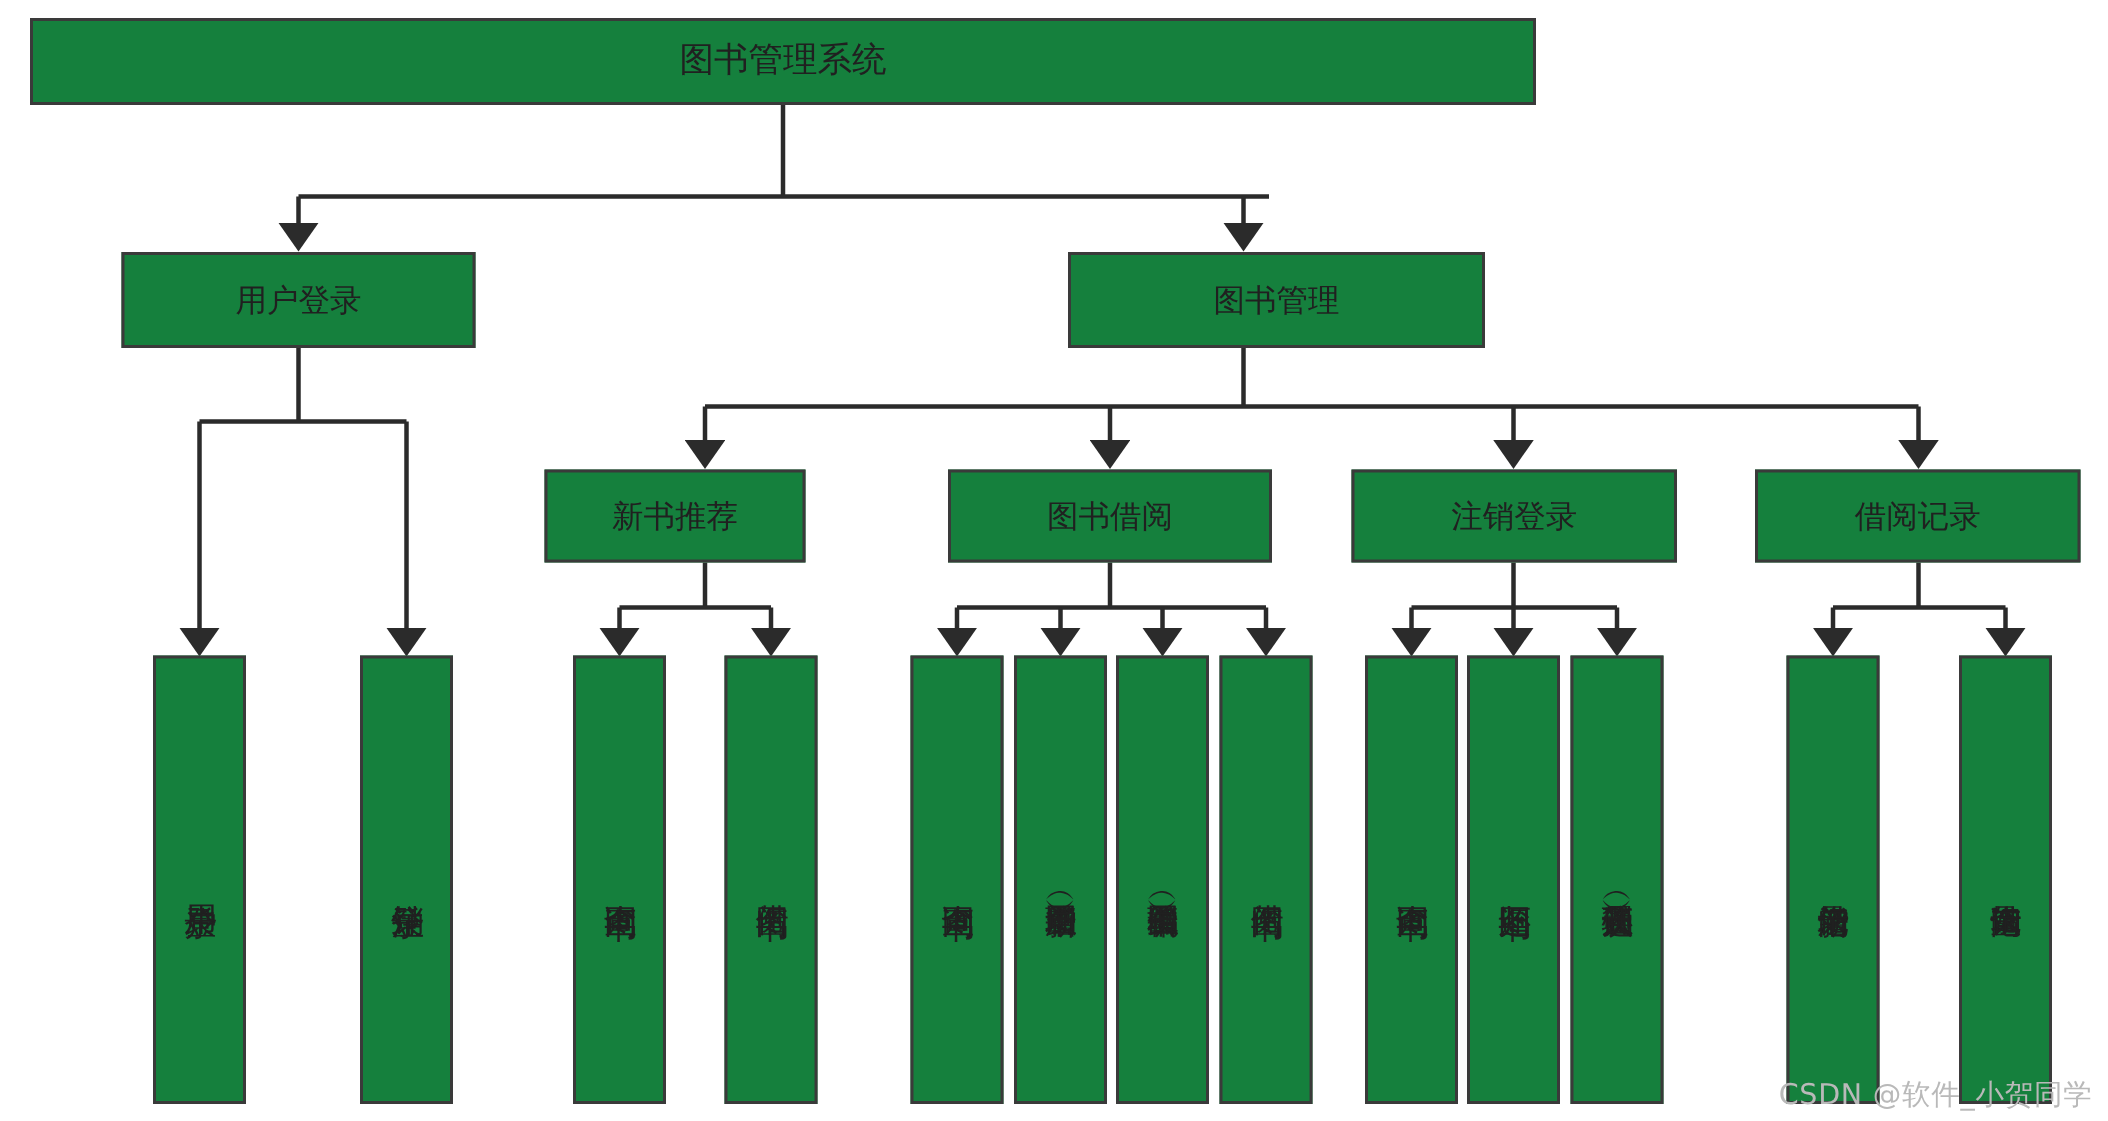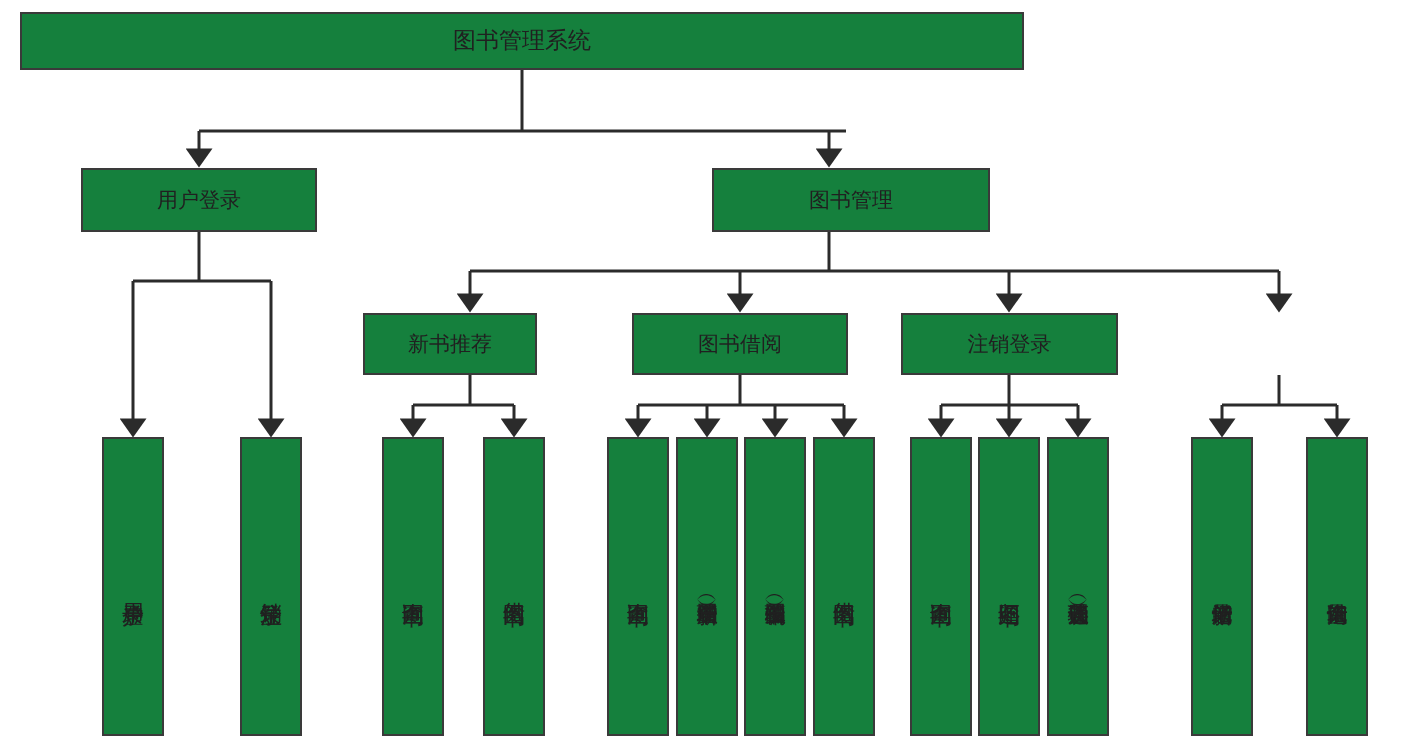--- a/index.html
+++ b/index.html
@@ -148,20 +148,23 @@
 
   <div class="node level3" style="left:363px; top:313px; width:174px; height:62px;">
     <span class="node-label">新书推荐</span>
   </div>
   <div class="node level3" style="left:632px; top:313px; width:216px; height:62px;">
     <span class="node-label">图书借阅</span>
   </div>
   <div class="node level3" style="left:901px; top:313px; width:217px; height:62px;">
     <span class="node-label">注销登录</span>
   </div>
+  <div class="node level3" style="left:1170px; top:313px; width:217px; height:62px;">
+    <span class="node-label">借阅记录</span>
+  </div>
 
   <div class="node leaf" style="left:102px; top:437px; width:62px; height:299px;">
     <span class="node-label">用户登录</span>
   </div>
   <div class="node leaf" style="left:240px; top:437px; width:62px; height:299px;">
     <span class="node-label">注销登录</span>
   </div>
 
   <div class="node leaf" style="left:382px; top:437px; width:62px; height:299px;">
     <span class="node-label">查询图书</span>
@@ -193,14 +196,15 @@
     <span class="node-label">确认归还（管理员）</span>
   </div>
 
   <div class="node leaf tall-text" style="left:1191px; top:437px; width:62px; height:299px;">
     <span class="node-label">新增借阅记录</span>
   </div>
   <div class="node leaf tall-text" style="left:1306px; top:437px; width:62px; height:299px;">
     <span class="node-label">查询借阅记录</span>
   </div>
 
+  <div id="watermark">CSDN @软件_小贺同学</div>
 
 </div>
 
 </body></html>

